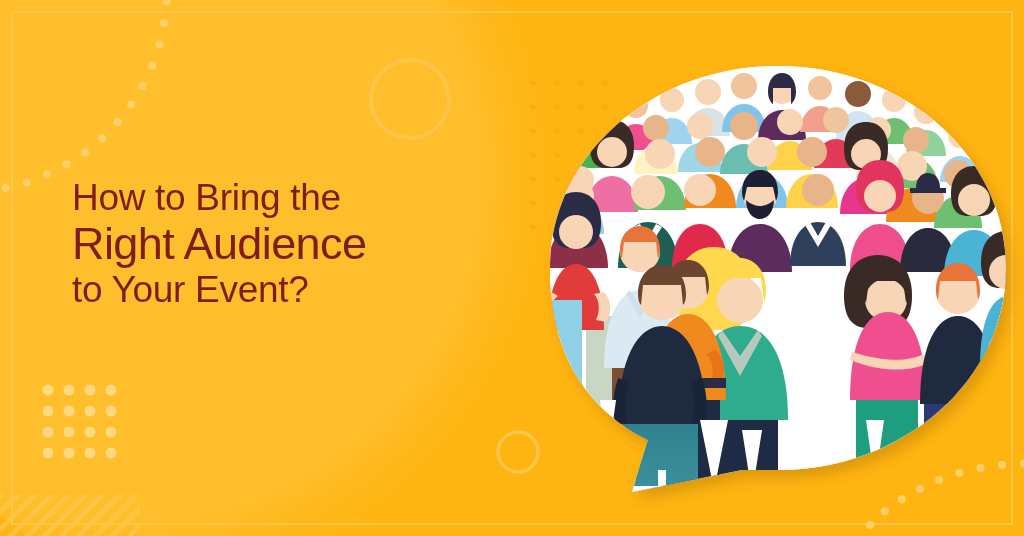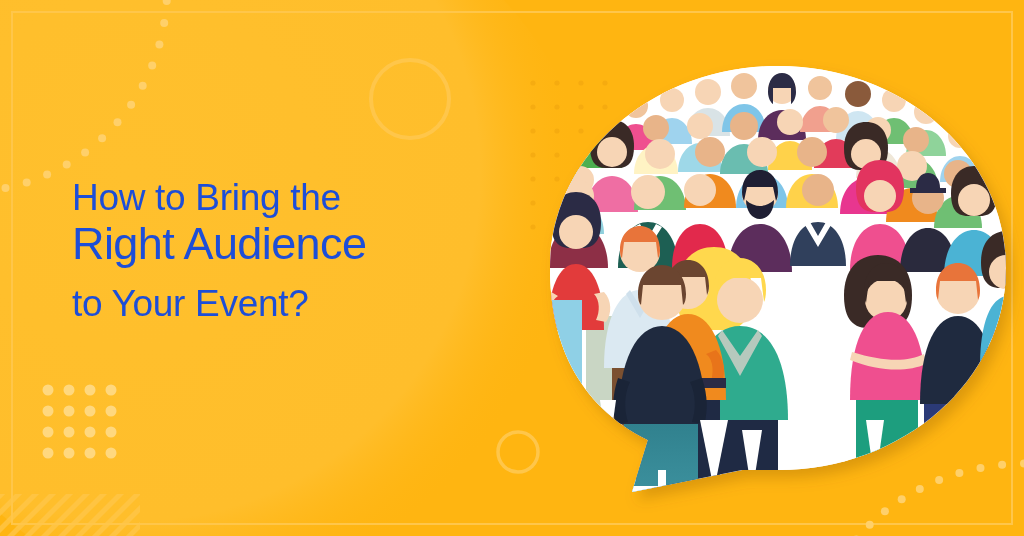--- a/index.html
+++ b/index.html
@@ -18,28 +18,28 @@
   #bg-svg, #art-svg{
     position:absolute;left:0;top:0;
     width:1024px;height:536px;
     display:block;
   }
   #headline{
     position:absolute;
     left:72px;top:178px;
     width:430px;
     z-index:5;
-    color:#1d4ed8;
+    color:#7f1d1d;
     line-height:1.07;
     letter-spacing:-0.3px;
   }
   .hl-line{display:block;white-space:nowrap;}
   .hl-1{font-size:37px;font-weight:400;}
   .hl-2{font-size:45px;font-weight:400;margin-top:2px;letter-spacing:-0.6px;}
-  .hl-3{font-size:37px;font-weight:400;margin-top:16px;}
+  .hl-3{font-size:37px;font-weight:400;margin-top:2px;}
 </style>
 </head>
 <body>
 
 <div id="banner">
 
   <svg id="bg-svg" viewBox="0 0 1024 536">
     <defs>
       <pattern id="hatchPat" width="12" height="12" patternUnits="userSpaceOnUse" patternTransform="rotate(45)">
         <rect width="5" height="12" fill="#ffc64a"></rect>

